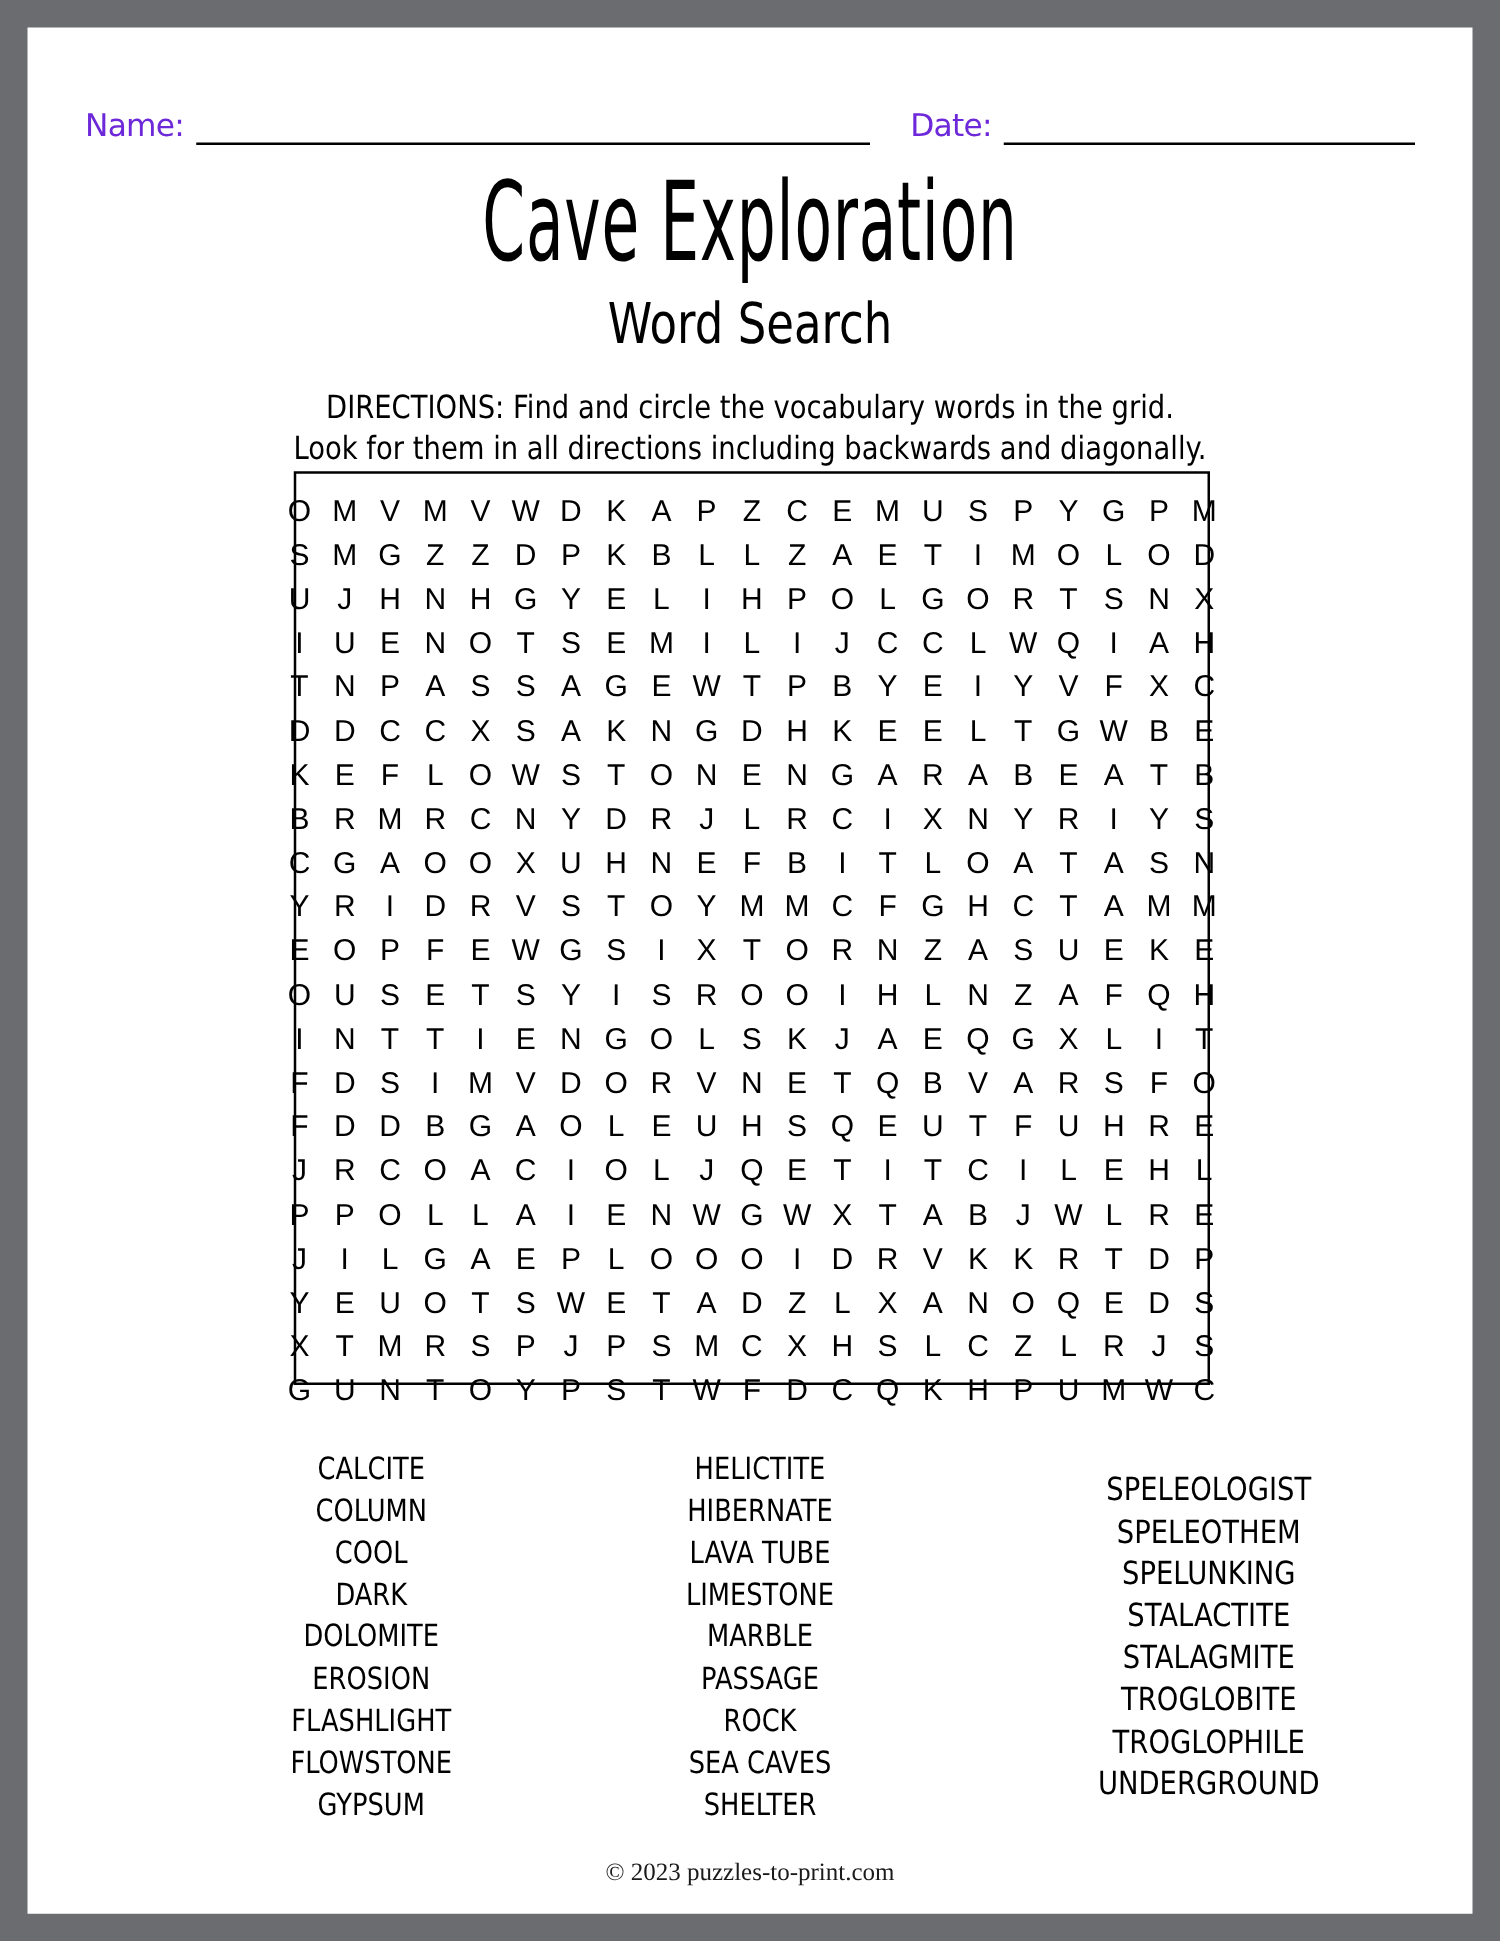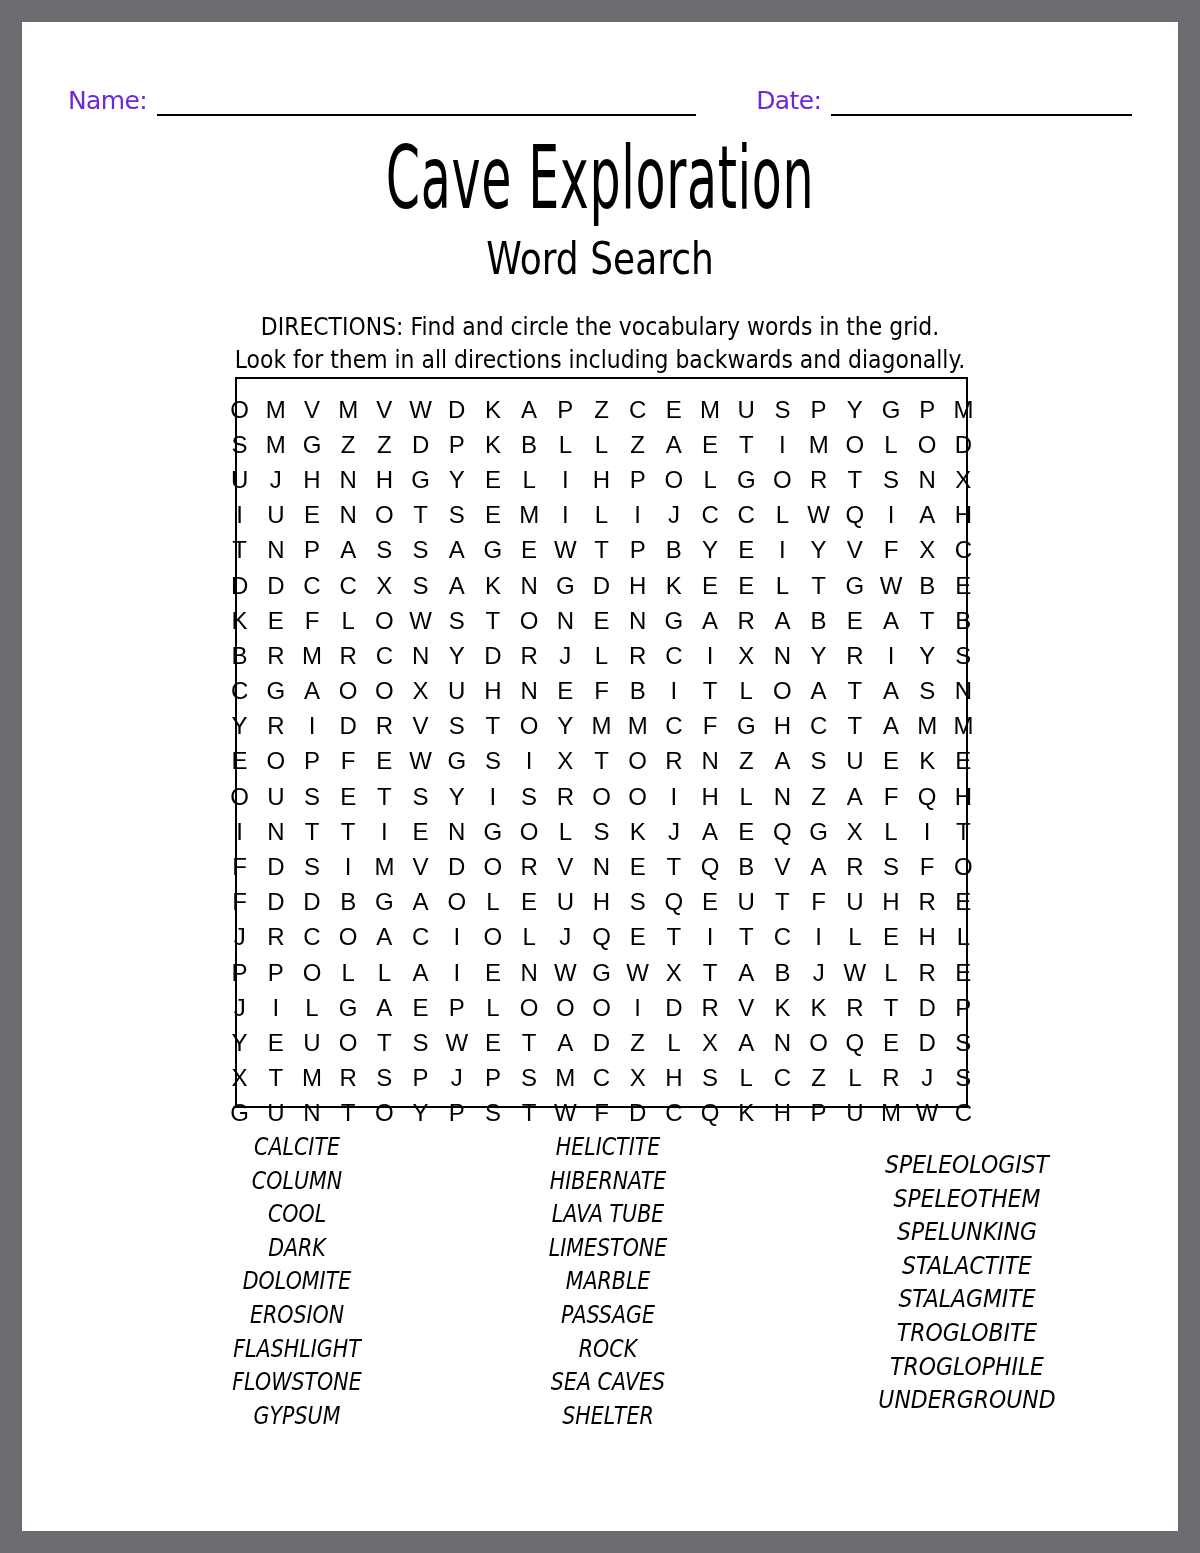--- a/index.html
+++ b/index.html
@@ -44,21 +44,21 @@
     letter-spacing: -0.6px;
     line-height: 1;
     padding-bottom: 3px;
     white-space: nowrap;
   }
   .ruleLine {
     border-bottom: 2.6px solid #000;
     height: 1px;
   }
   #nameRule { flex: 0 0 539px; margin-left: 10px; }
-  #dateLabel { margin-left: 60px; }
+  #dateLabel { margin-left: 32px; }
   #dateRule  { flex: 1 1 auto; margin-left: 10px; margin-right: 0px; }
 
   
   #titleMain {
     position: absolute;
     left: 0;
     top: 112px;
     width: 1156px;
     text-align: center;
     font-family: "Liberation Sans Narrow", "DejaVu Sans Condensed", "Liberation Sans", sans-serif;
@@ -133,24 +133,23 @@
     font-weight: 400;
     color: #000;
     line-height: 1;
     user-select: none;
   }
 
   
   #wordLists {
     position: absolute;
     left: 0;
-    top: 1108px;
+    top: 1136px;
     width: 1156px;
     height: 320px;
-    font-style: italic;
   }
   .wordCol {
     position: absolute;
     top: 0;
     text-align: center;
     font-family: "DejaVu Sans", sans-serif;
     font-weight: 400;
     color: #000;
   }
   #wordCol0 { left: 150px;  width: 250px; font-size: 24.5px; line-height: 33.6px; transform: scaleX(0.84); }
@@ -708,14 +707,15 @@
         <span class="wordItem">SPELEOTHEM</span>
         <span class="wordItem">SPELUNKING</span>
         <span class="wordItem">STALACTITE</span>
         <span class="wordItem">STALAGMITE</span>
         <span class="wordItem">TROGLOBITE</span>
         <span class="wordItem">TROGLOPHILE</span>
         <span class="wordItem">UNDERGROUND</span>
       </div>
   </div>
 
+  <div id="footer">© 2023 puzzles-to-print.com</div>
 
 </div>
 
 </body></html>

